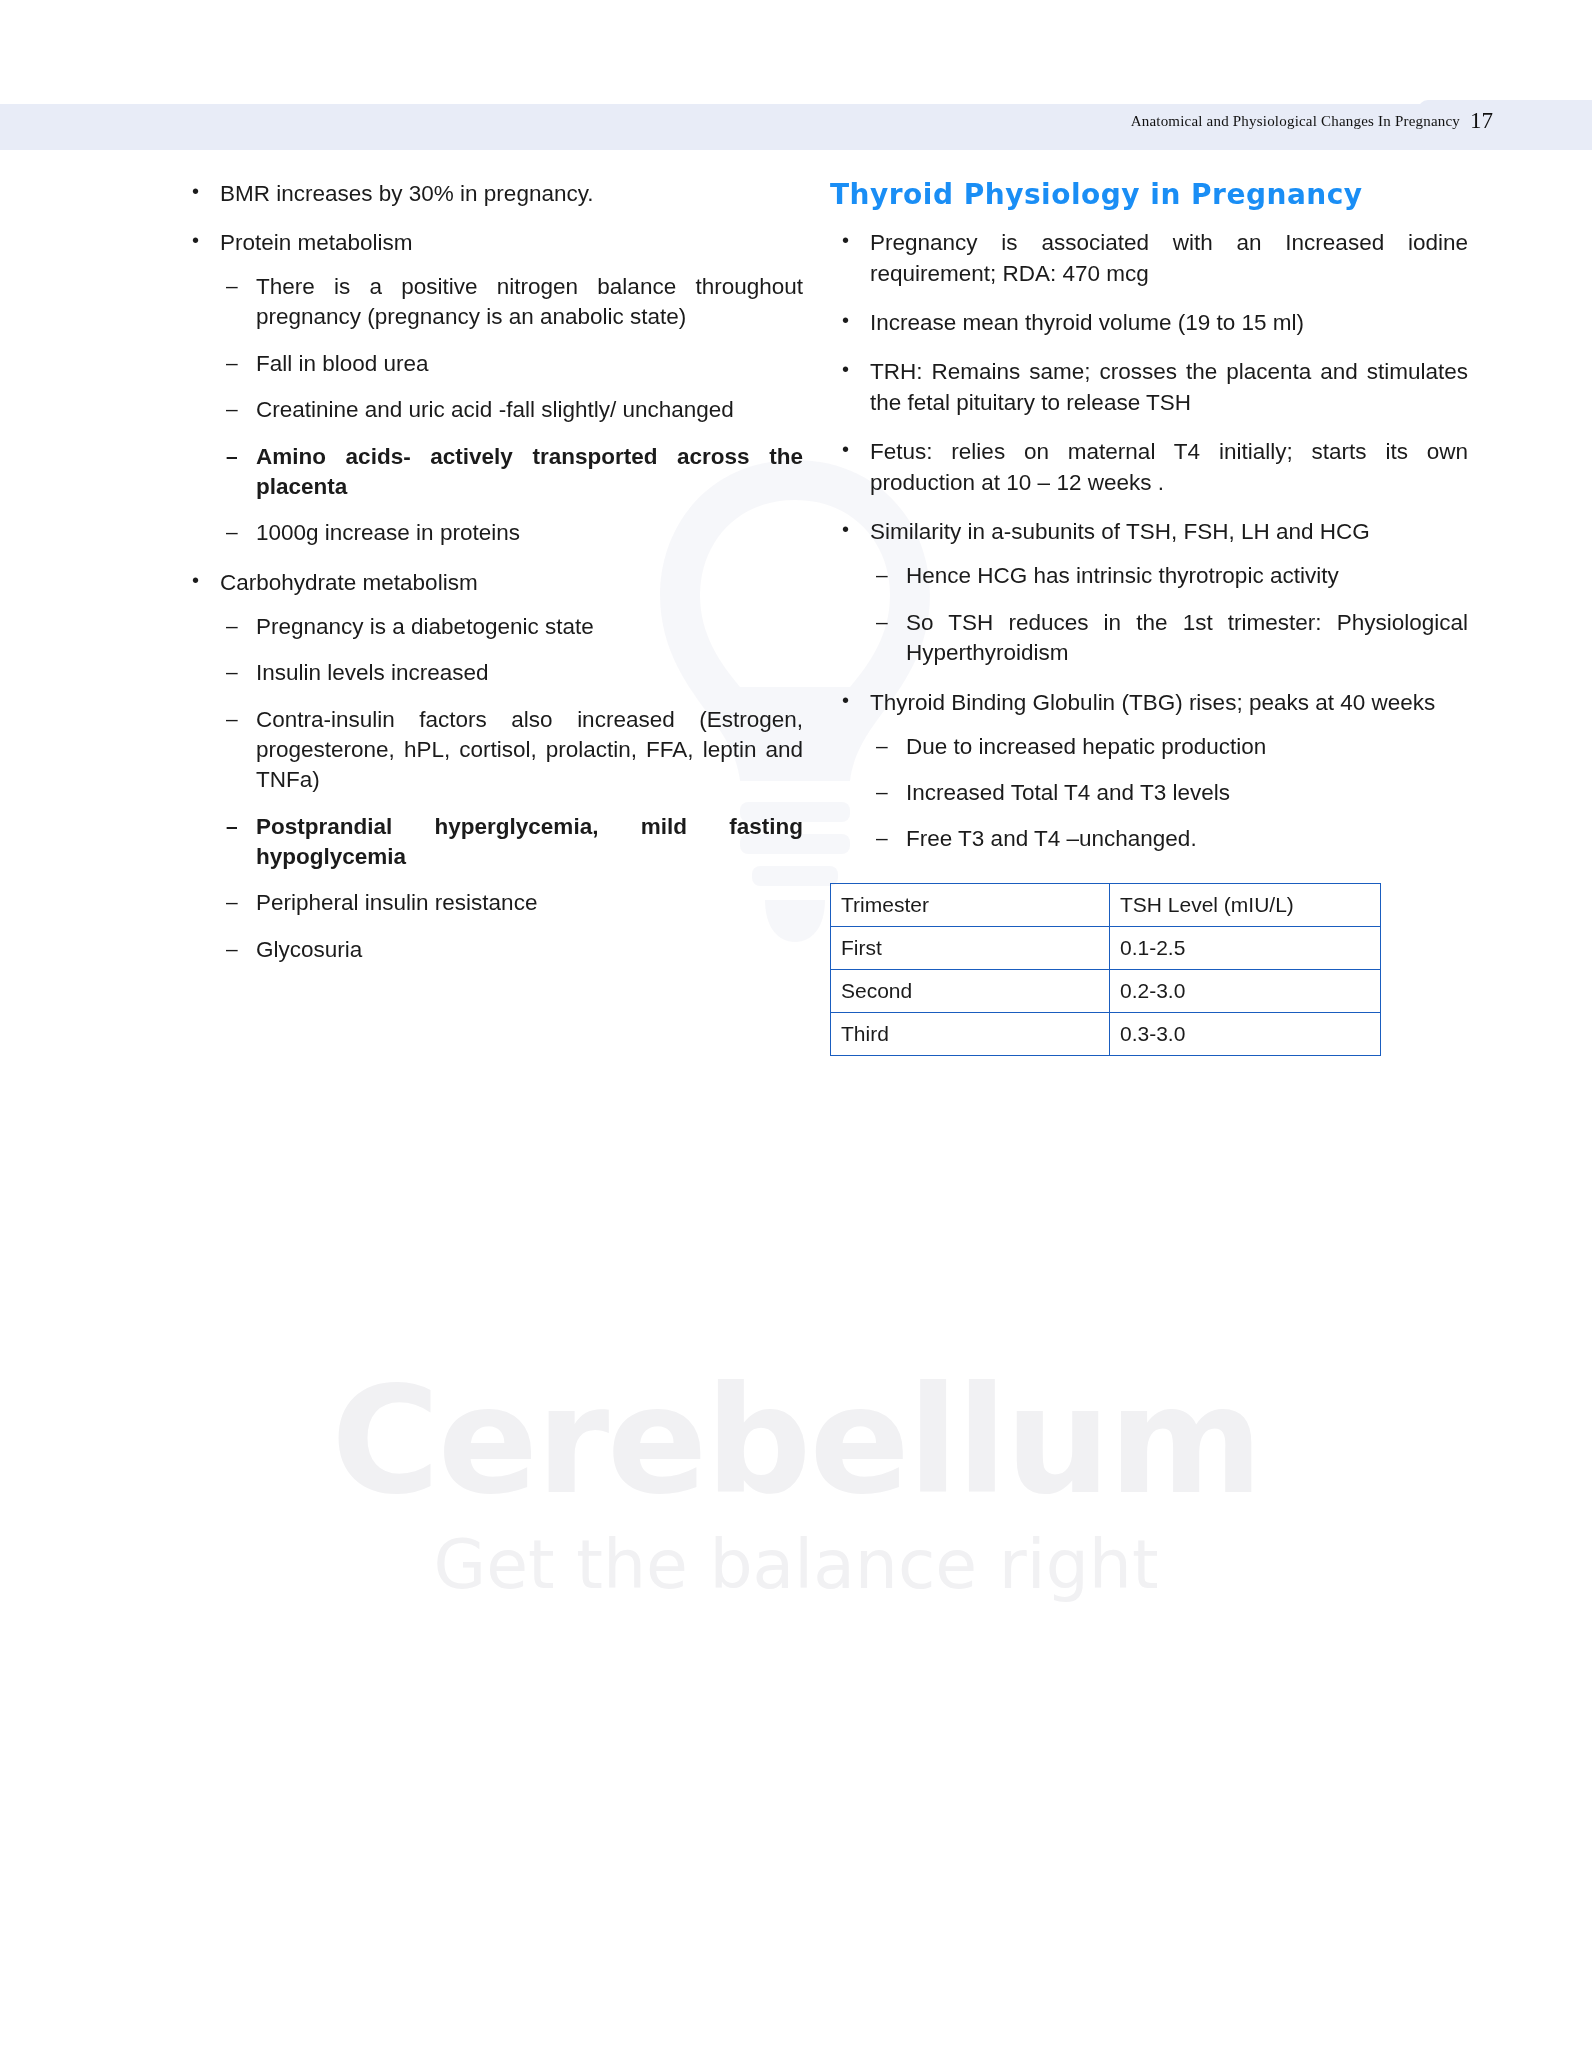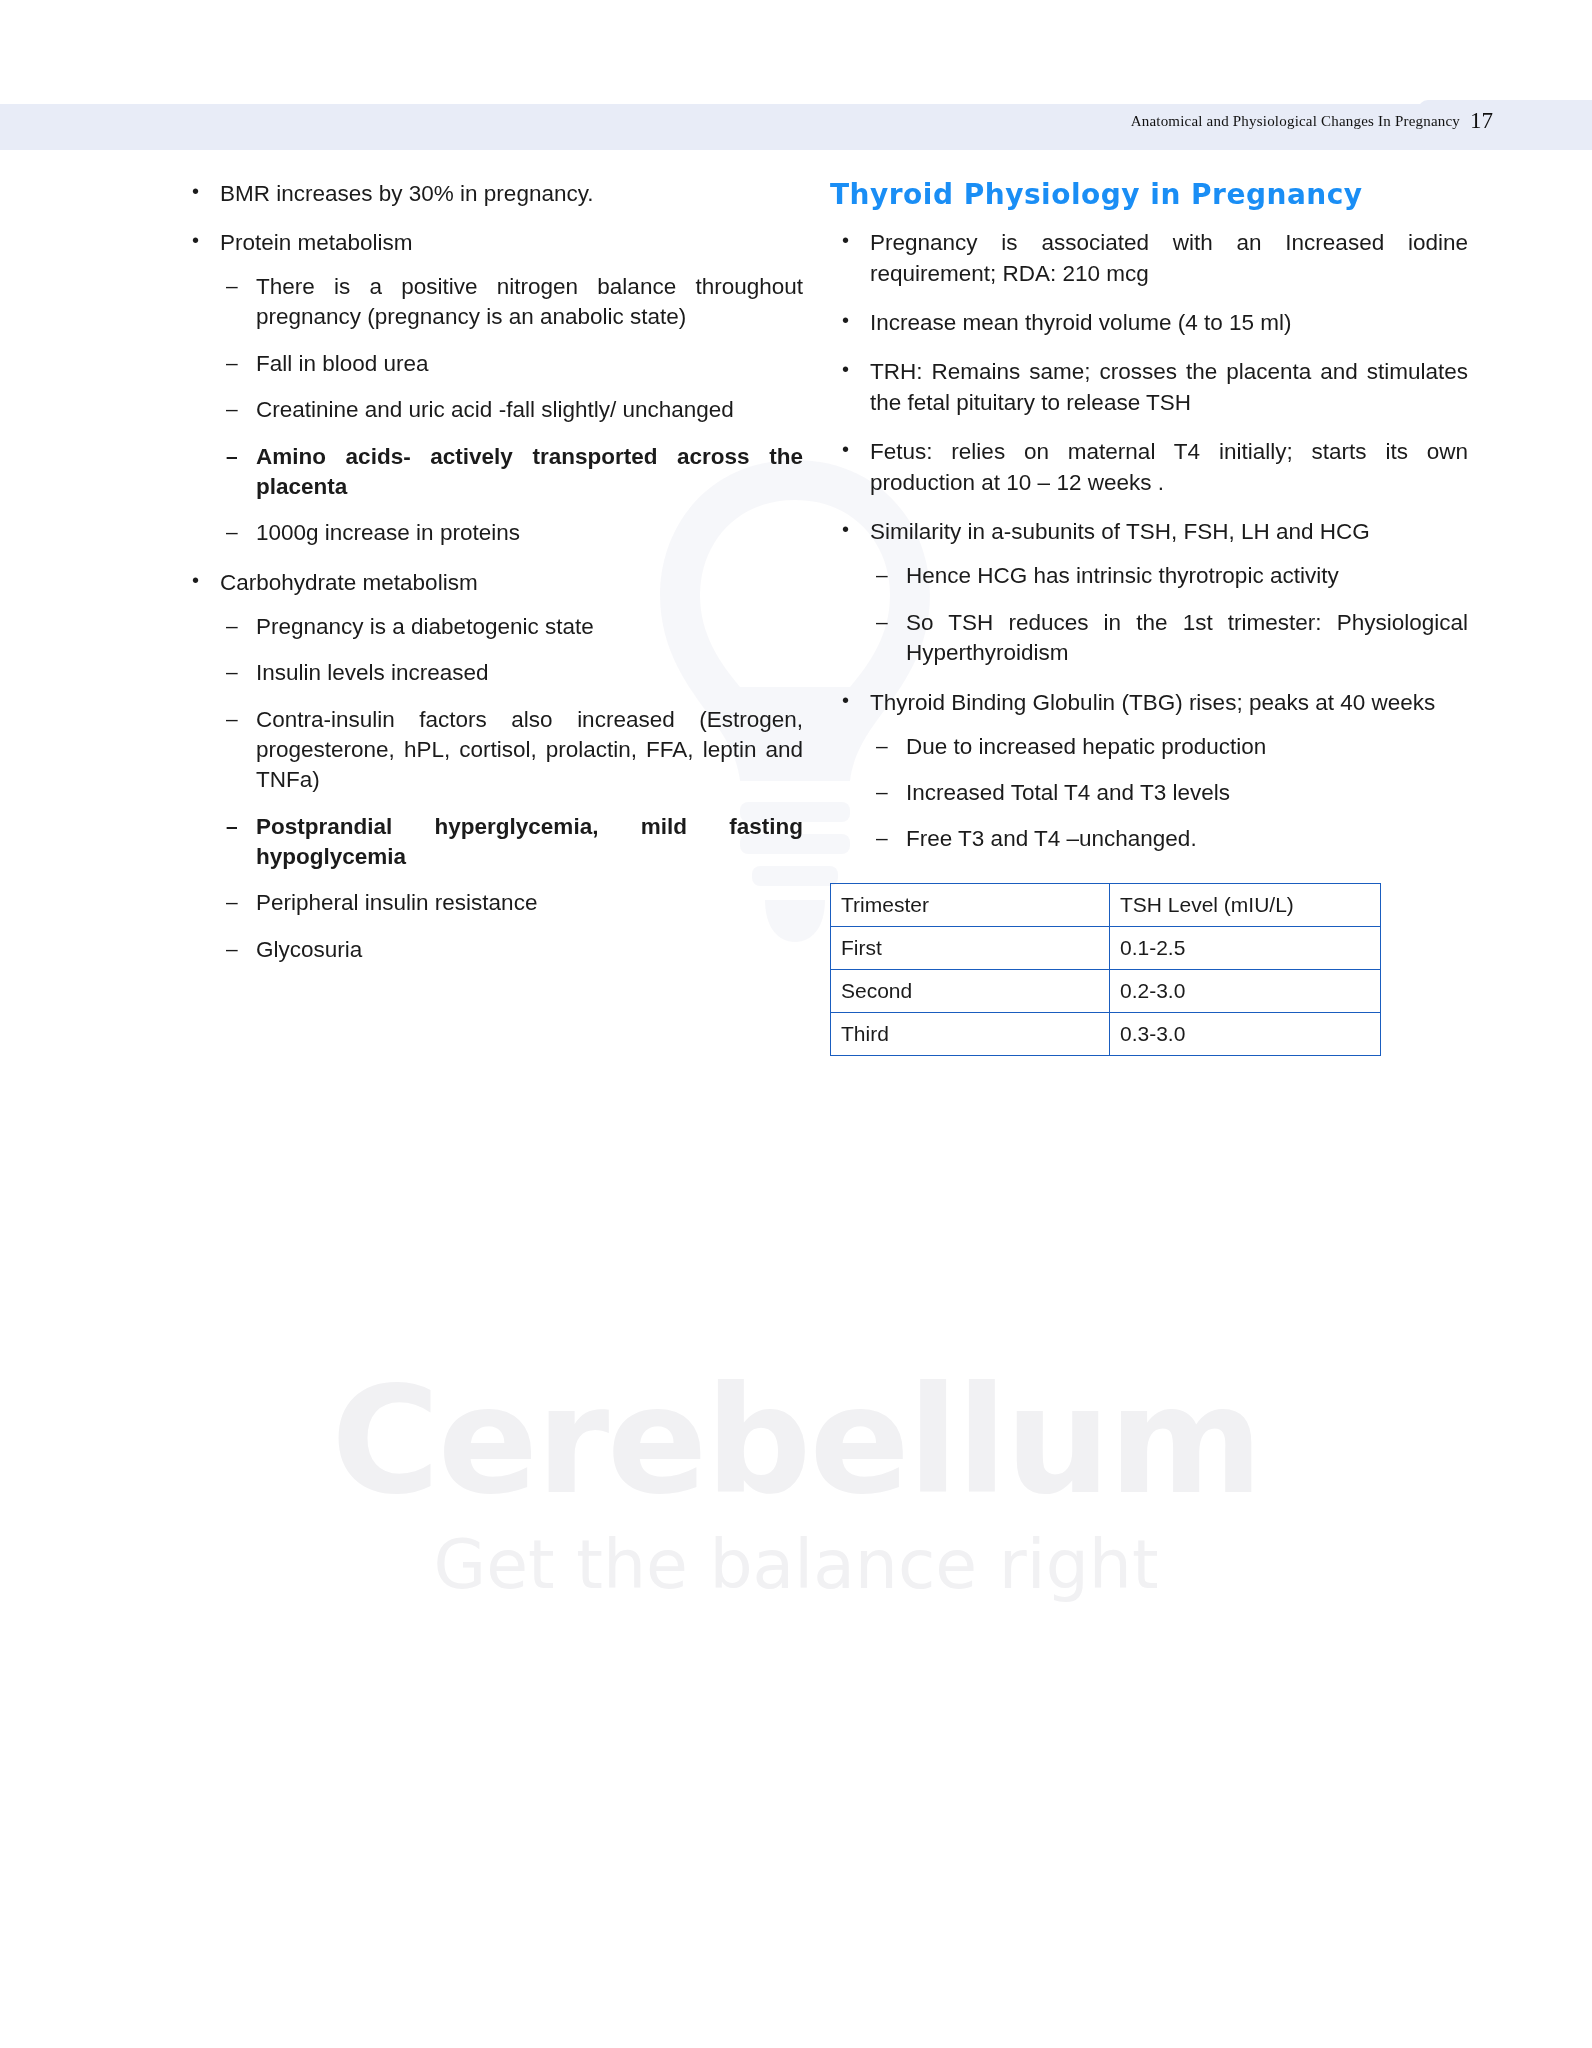--- a/index.html
+++ b/index.html
@@ -272,25 +272,25 @@
 
     </ul>
   </div>
 
   <div class="col-right">
     <div class="section-title">Thyroid Physiology in Pregnancy</div>
 
     <ul class="l1">
 
       <li>
-        <span class="b txt just">Pregnancy is associated with an Increased iodine requirement; RDA: 210 mcg</span>
-      </li>
-
-      <li>
-        <span class="b txt">Increase mean thyroid volume (4 to 15 ml)</span>
+        <span class="b txt just">Pregnancy is associated with an Increased iodine requirement; RDA: 470 mcg</span>
+      </li>
+
+      <li>
+        <span class="b txt">Increase mean thyroid volume (19 to 15 ml)</span>
       </li>
 
       <li>
         <span class="b txt just">TRH: Remains same; crosses the placenta and stimulates the fetal pituitary to release TSH</span>
       </li>
 
       <li>
         <span class="b txt just">Fetus: relies on maternal T4 initially; starts its own production at 10 – 12 weeks .</span>
       </li>
 

